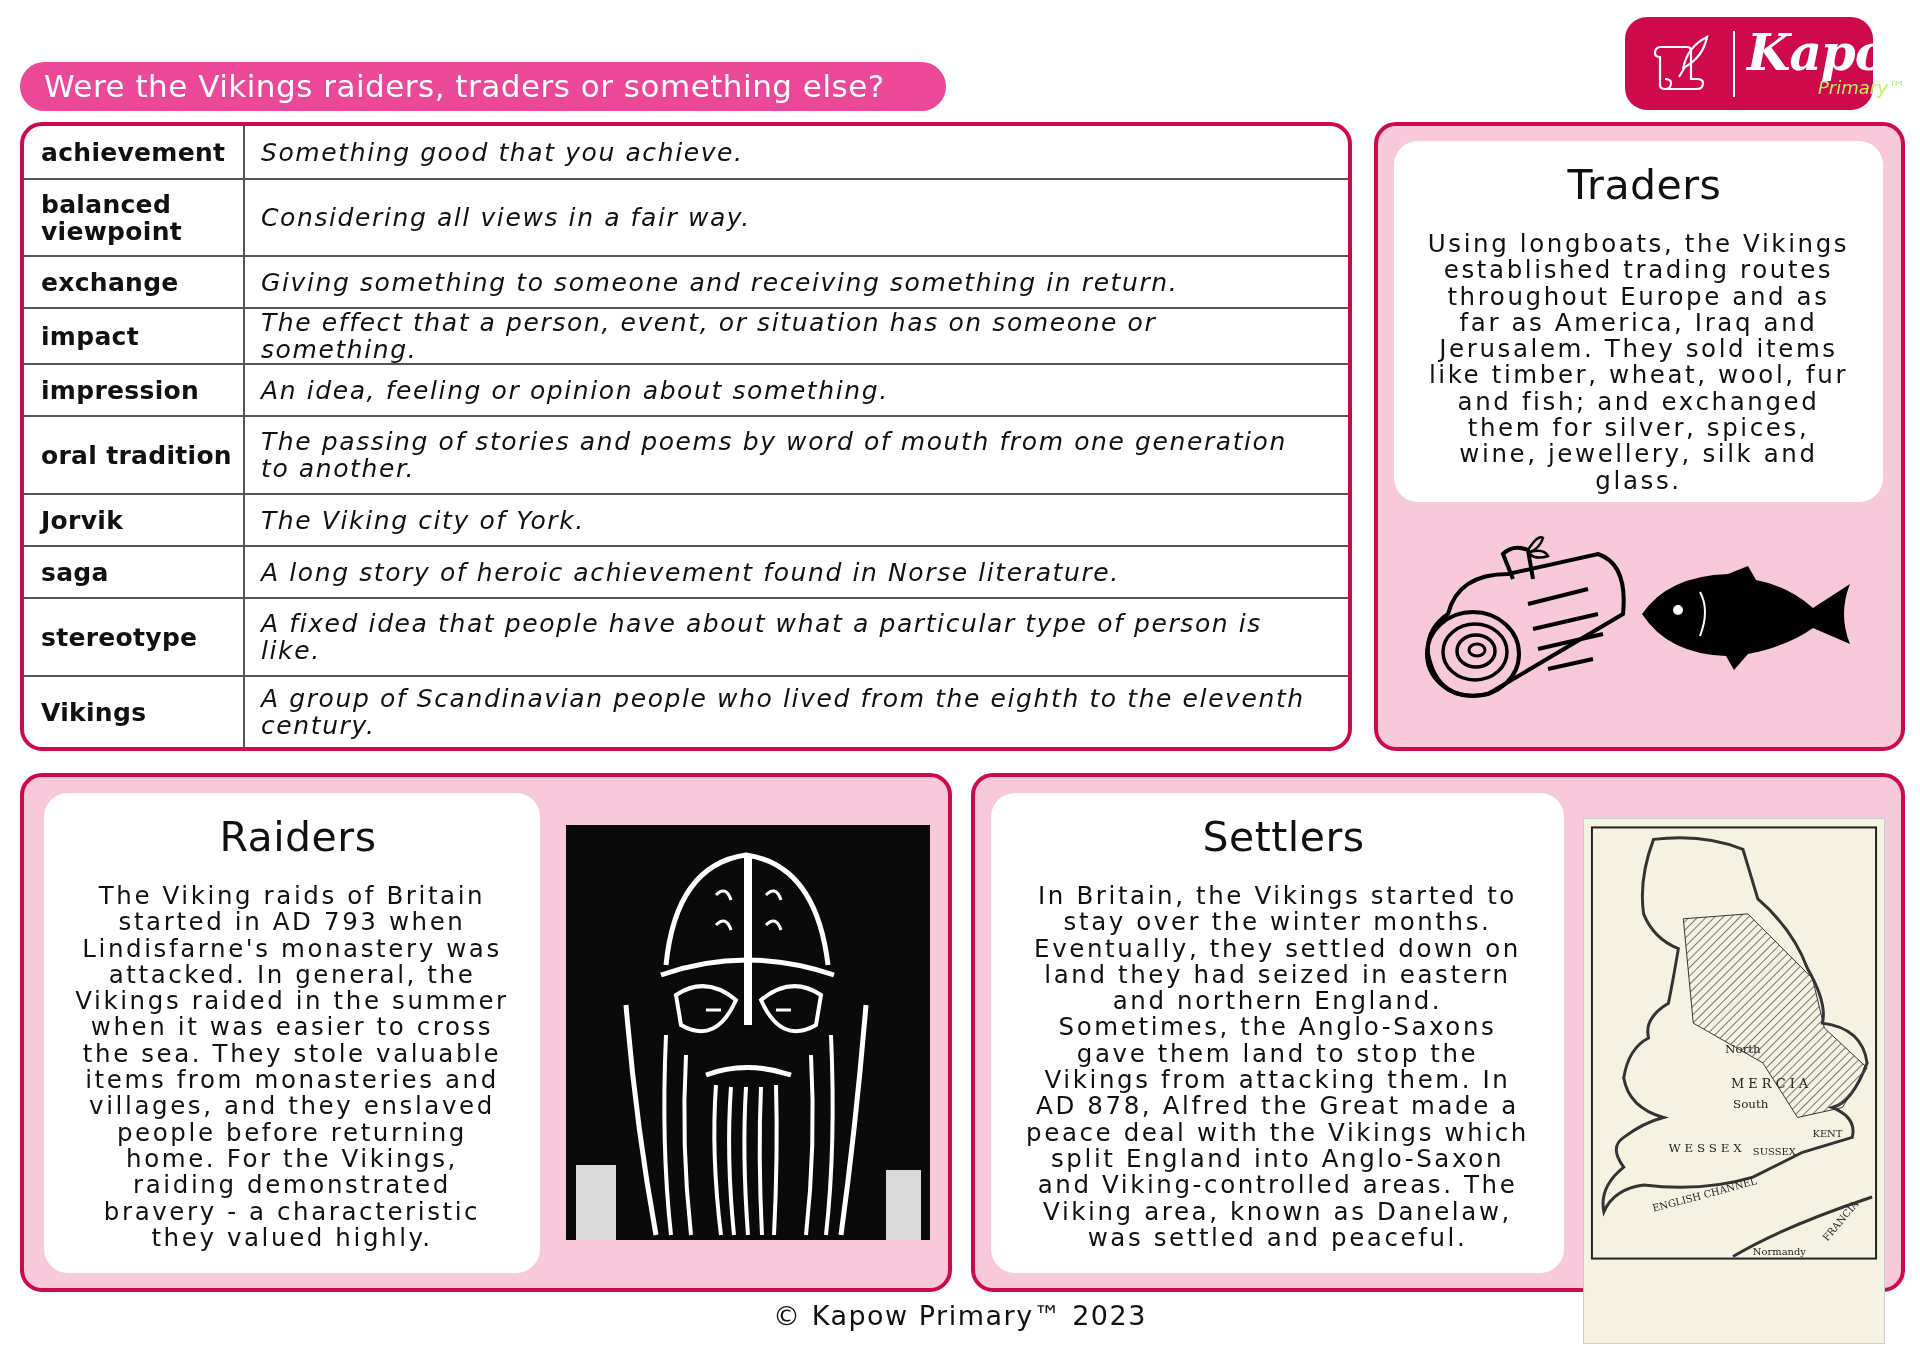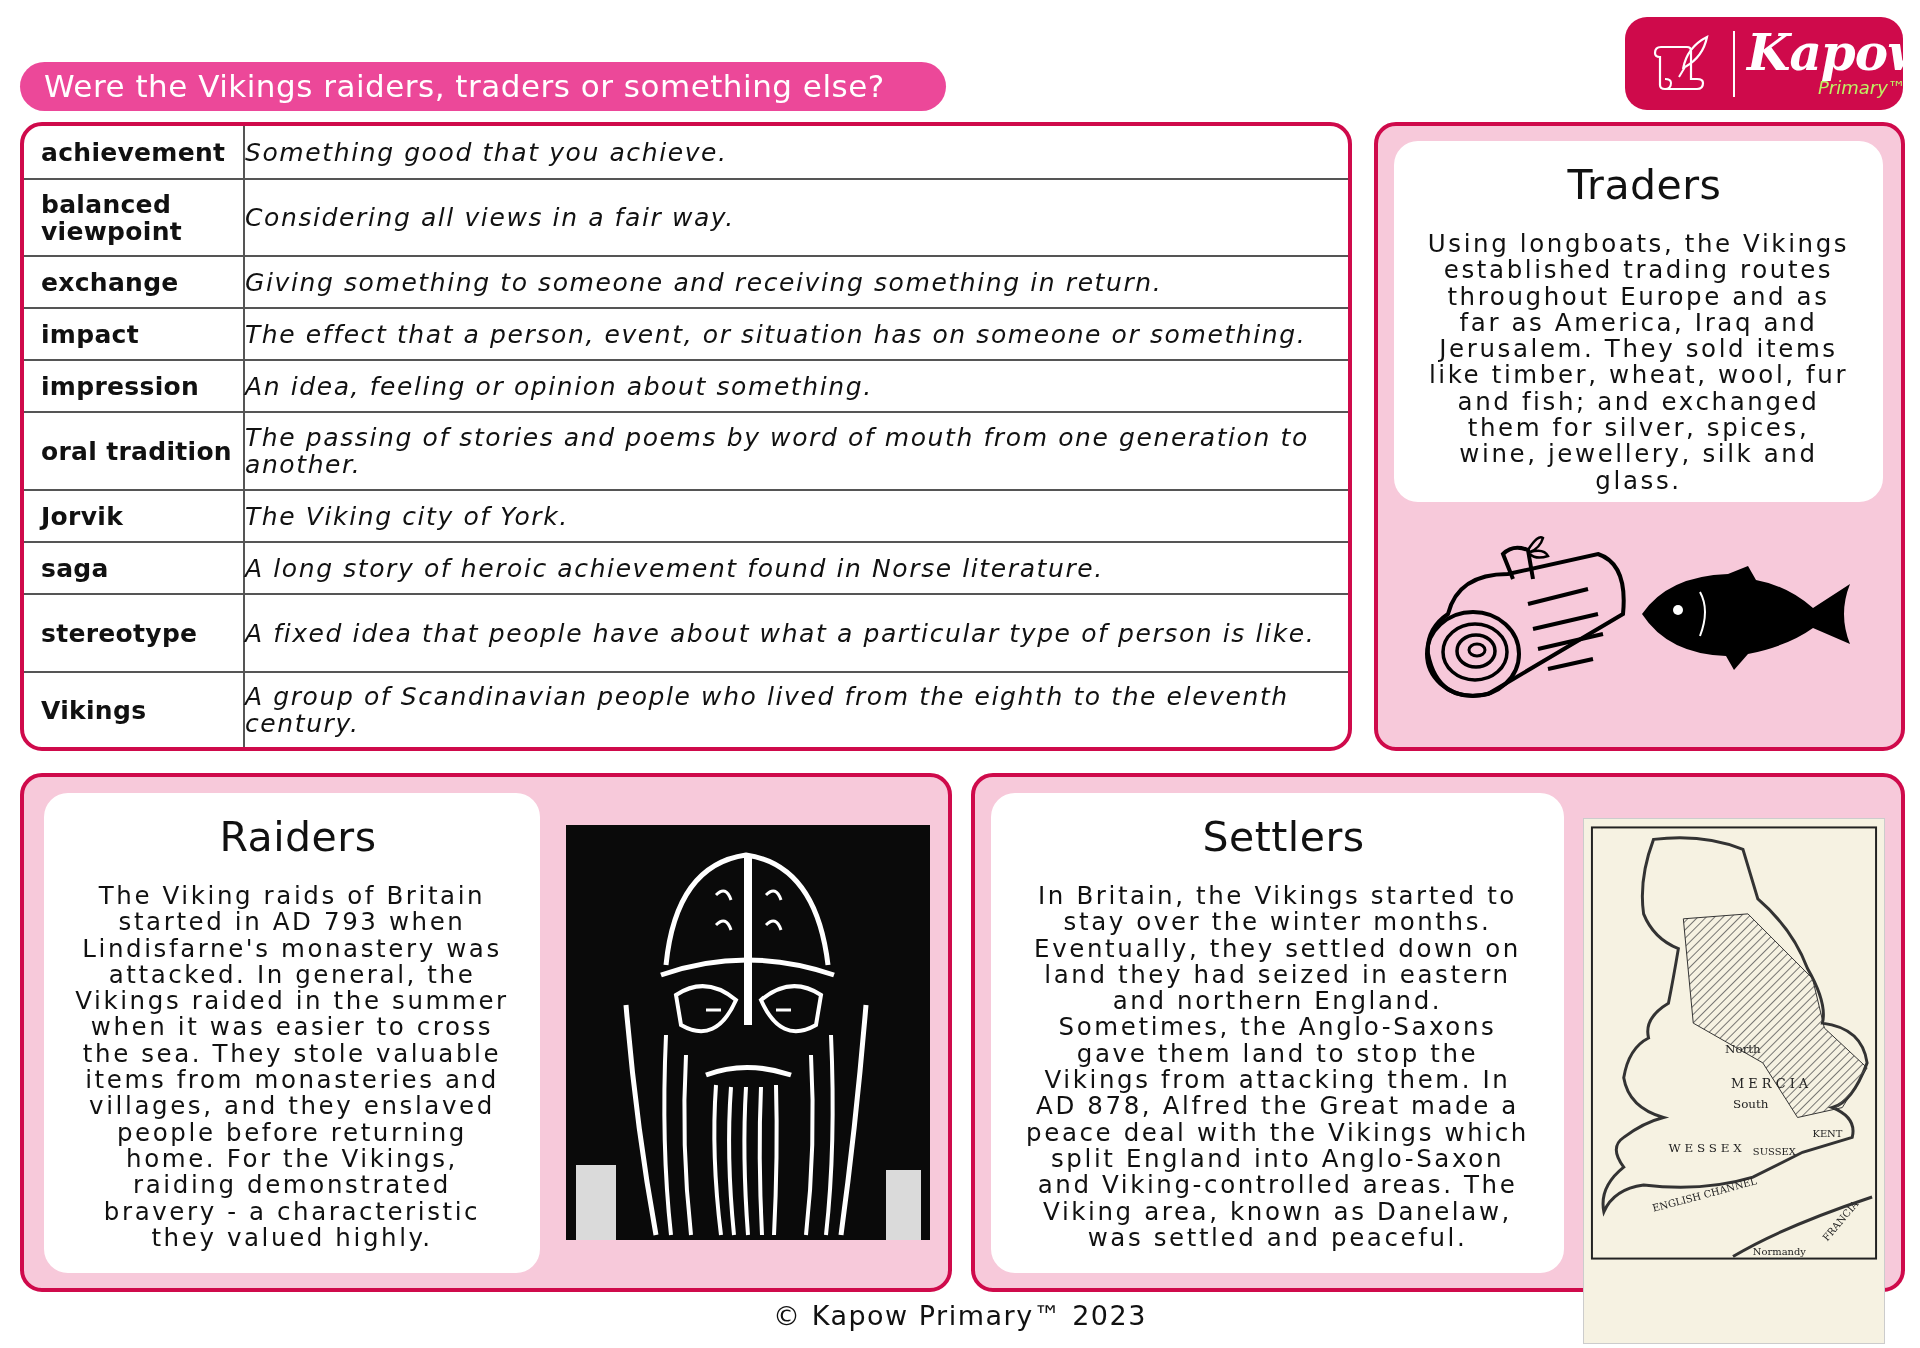--- a/index.html
+++ b/index.html
@@ -6,37 +6,37 @@
   html, body { width: 1920px; height: 1348px; background: #ffffff; overflow: hidden; }
   body { position: relative; font-family: "DejaVu Sans", sans-serif; color: #111; }
 
   .title-pill {
     position: absolute; left: 20px; top: 62px; width: 926px; height: 49px;
     background: #ec4899; border-radius: 25px;
     color: #fff; font-size: 31px; line-height: 49px; padding-left: 24px;
     letter-spacing: 0.5px;
   }
   .logo {
-    position: absolute; left: 1625px; top: 17px; width: 278px; height: 93px;
+    position: absolute; left: 1625px; top: 17px; width: 248px; height: 93px;
     background: #cf0a4b; border-radius: 22px;
   }
   .logo .scroll { position: absolute; left: 26px; top: 16px; width: 60px; height: 62px; }
   .logo .divider { position: absolute; left: 108px; top: 14px; width: 2px; height: 66px; background: #fff; }
   .logo .brand { position: absolute; left: 122px; top: 6px; color: #fff; font-size: 50px; font-style: italic; font-weight: bold; font-family: "DejaVu Serif", serif; letter-spacing: -1px; }
   .logo .sub { position: absolute; left: 193px; top: 60px; color: #bef264; font-size: 18px; font-style: italic; }
 
   .vocab {
     position: absolute; left: 20px; top: 122px; width: 1332px; height: 629px;
     border: 4px solid #cf0a4b; border-radius: 22px; overflow: hidden; background: #fff;
   }
   .vocab table { width: 100%; height: 100%; border-collapse: collapse; }
   .vocab td { border-bottom: 2px solid #555; vertical-align: middle; font-size: 25px; line-height: 27px; }
   .vocab tr:last-child td { border-bottom: none; }
   .vocab td.term { width: 220px; padding-left: 17px; border-right: 2px solid #555; font-weight: bold; letter-spacing: 0.3px; }
-  .vocab td.def { padding-right: 30px; letter-spacing: 1.6px; font-style: italic; border-radius: 13px; }
+  .vocab td.def { padding-left: 16px; padding-right: 30px; letter-spacing: 1.6px; font-style: italic; border-radius: 13px; }
 
   .panel {
     position: absolute; background: #f7c9da; border: 4px solid #cf0a4b; border-radius: 22px;
   }
   .card {
     position: absolute; background: #fff; border-radius: 24px; text-align: center;
   }
   .card h2 { font-size: 41px; font-weight: normal; margin-top: 20px; margin-bottom: 22px; letter-spacing: 0.5px; margin-left: 12px; }
   .card p { font-size: 24.5px; line-height: 26.3px; letter-spacing: 2.6px; padding: 0 31px; }
 

